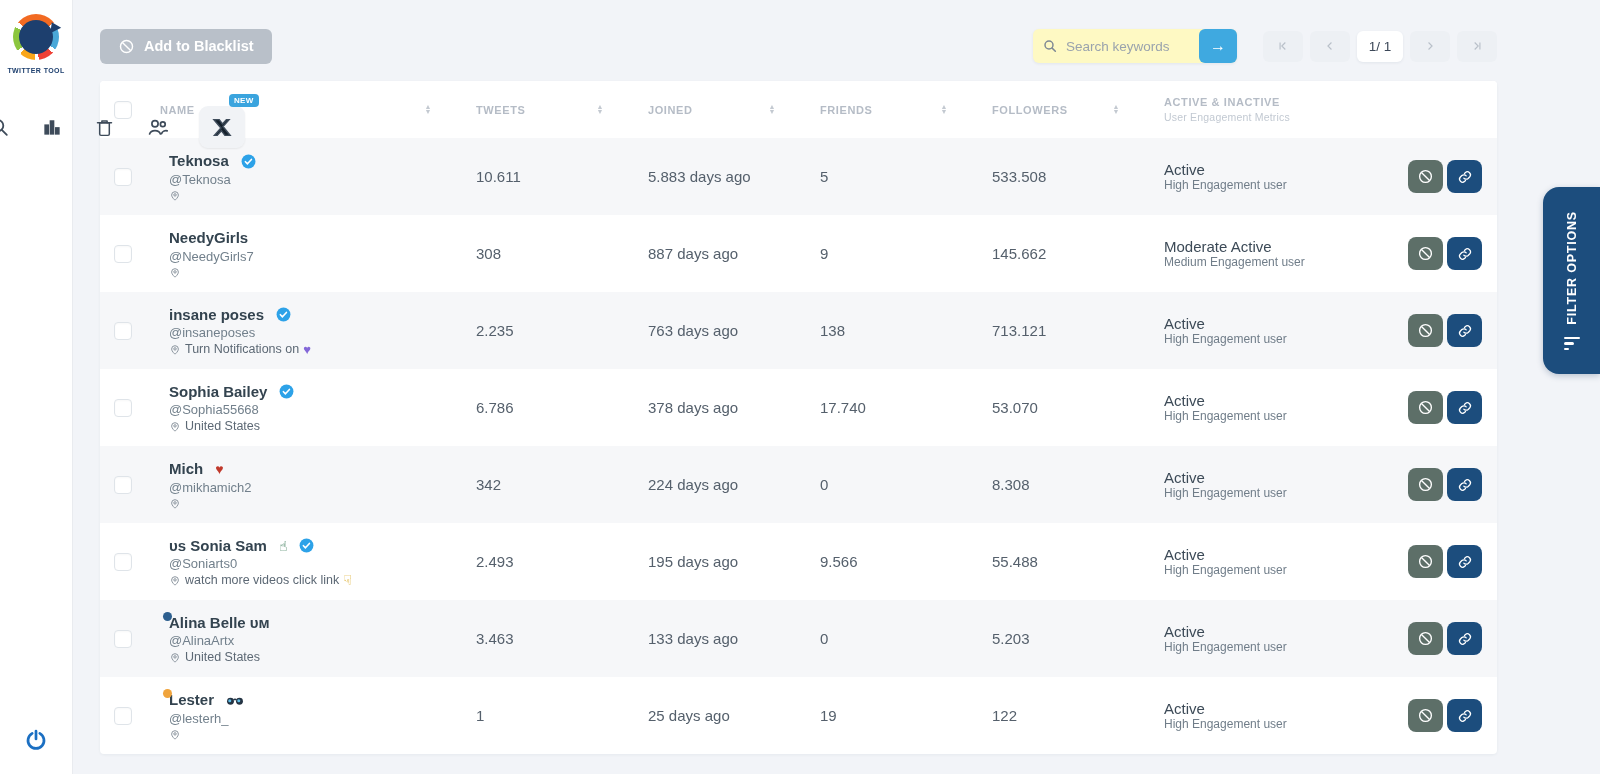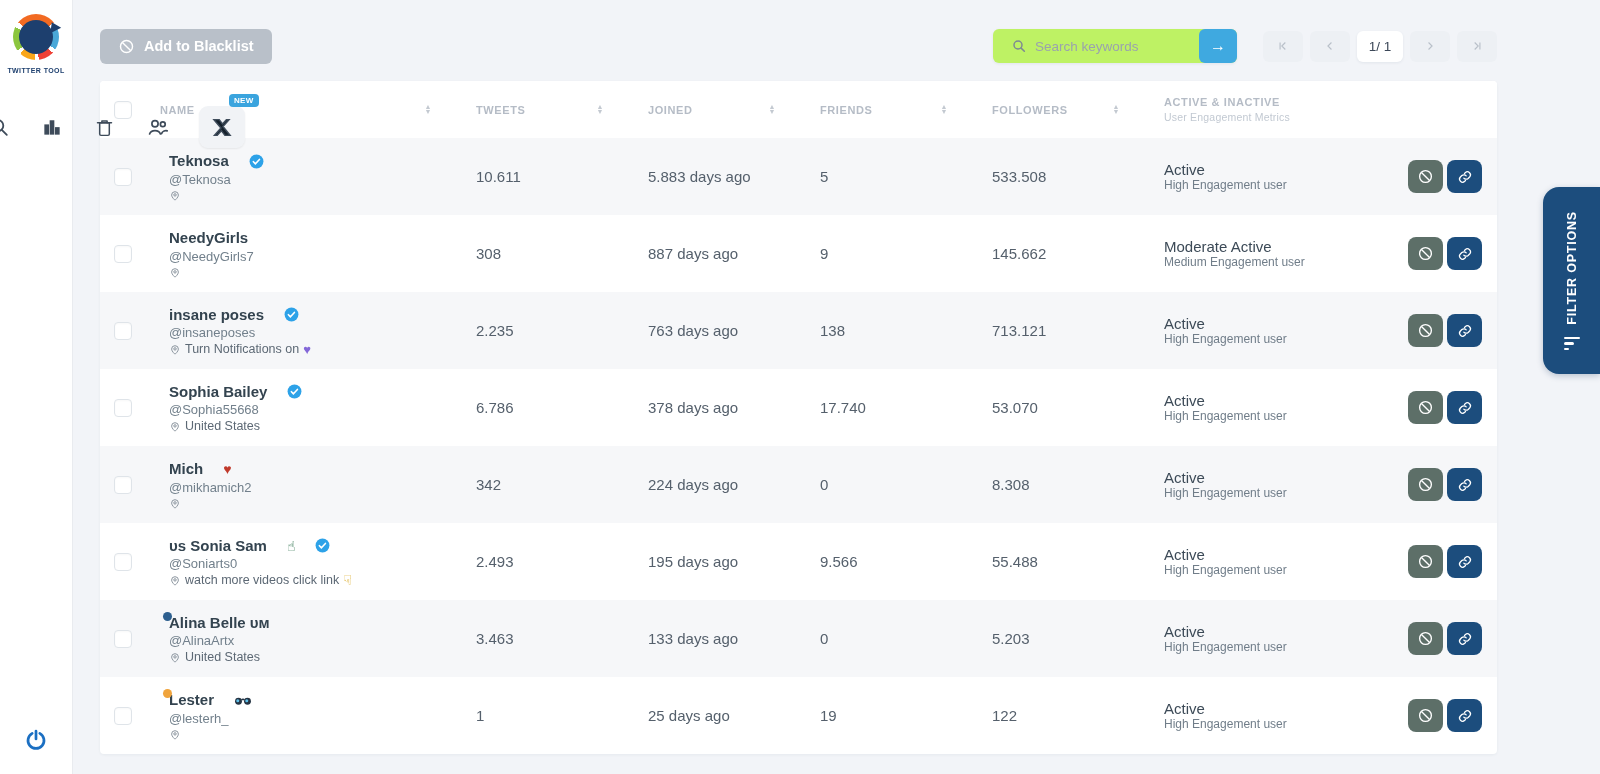--- a/index.html
+++ b/index.html
@@ -34,22 +34,22 @@
     letter-spacing:.3px; }
   .power { margin-top:auto; margin-bottom:22px; cursor:pointer; }
 
   
   .main { margin-left:73px; }
   .toolbar { display:flex; align-items:center; margin:28px 103px 17px 27px; height:36px; }
   .btn-blacklist { display:flex; align-items:center; gap:9px; background:#b9c0c9;
     color:#fff; font-size:14.5px; font-weight:bold; border:none; border-radius:6px;
     padding:0 18px; height:35px; cursor:pointer; }
   .right-cluster { margin-left:auto; display:flex; align-items:center; gap:26px; }
-  .searchbox { display:flex; align-items:center; background:#bef264; border-radius:6px;
-    box-shadow:0 1px 3px rgba(40,60,90,.08); height:34px; width:244px; padding-left:18px; }
+  .searchbox { display:flex; align-items:center; background:#fef9c3; border-radius:6px;
+    box-shadow:0 1px 3px rgba(40,60,90,.08); height:34px; width:204px; padding-left:9px; }
   .searchbox input { border:none; outline:none; flex:1; min-width:0; font-size:13.5px;
     color:#55606c; margin-left:8px; font-family:inherit; background:transparent; }
   .searchbox input::placeholder { color:#9aa3ad; }
   .btn-go { width:38px; height:34px; background:#3fa9e0; border:none; border-radius:6px;
     color:#fff; font-size:16px; cursor:pointer; flex-shrink:0; }
   .pager { display:flex; align-items:center; gap:7px; }
   .pg-btn { width:40px; height:31px; background:#edf0f4; border:none; border-radius:6px;
     display:flex; align-items:center; justify-content:center; cursor:pointer; }
   .pg-btn svg { stroke:#b9c0c9; stroke-width:2; fill:none; }
   .pg-indicator { width:46px; height:31px; background:#fff; border-radius:6px;
@@ -75,21 +75,21 @@
   .row:nth-child(odd) { background:#f6f7f9; }
   .checkbox { width:18px; height:18px; background:#fff; border:1px solid #dfe4e9;
     border-radius:4px; cursor:pointer; box-shadow:inset 0 1px 2px rgba(0,0,0,.03); }
   .who { display:flex; align-items:flex-start; gap:9px; }
   .avatar-wrap { position:relative; flex-shrink:0; }
   .avatar { width:38px; height:38px; border-radius:50%; }
   .status-dot { position:absolute; left:3px; bottom:-8px; width:9px; height:9px;
     border-radius:50%; }
   .who-text { display:flex; flex-direction:column; gap:2px; padding-top:1px; }
   .uname { font-size:15px; font-weight:bold; color:#33434f; display:flex;
-    align-items:center; gap:20px; line-height:1.15; }
+    align-items:center; gap:12px; line-height:1.15; }
   .handle { font-size:13px; color:#72808c; }
   .loc { font-size:12.5px; color:#5c6874; display:flex; align-items:center; gap:4px; }
   .num { font-size:15px; color:#55606c; }
   .st-main { font-size:15px; color:#3c4a57; }
   .st-sub { font-size:12px; color:#707d89; }
   .actions { display:flex; justify-content:flex-end; gap:4px; padding-right:15px; }
   .act-btn { width:35px; height:33px; border:none; border-radius:8px; cursor:pointer;
     display:flex; align-items:center; justify-content:center; }
   .act-ban { background:#5d6f68; }
   .act-link { background:#1c4d7d; }

